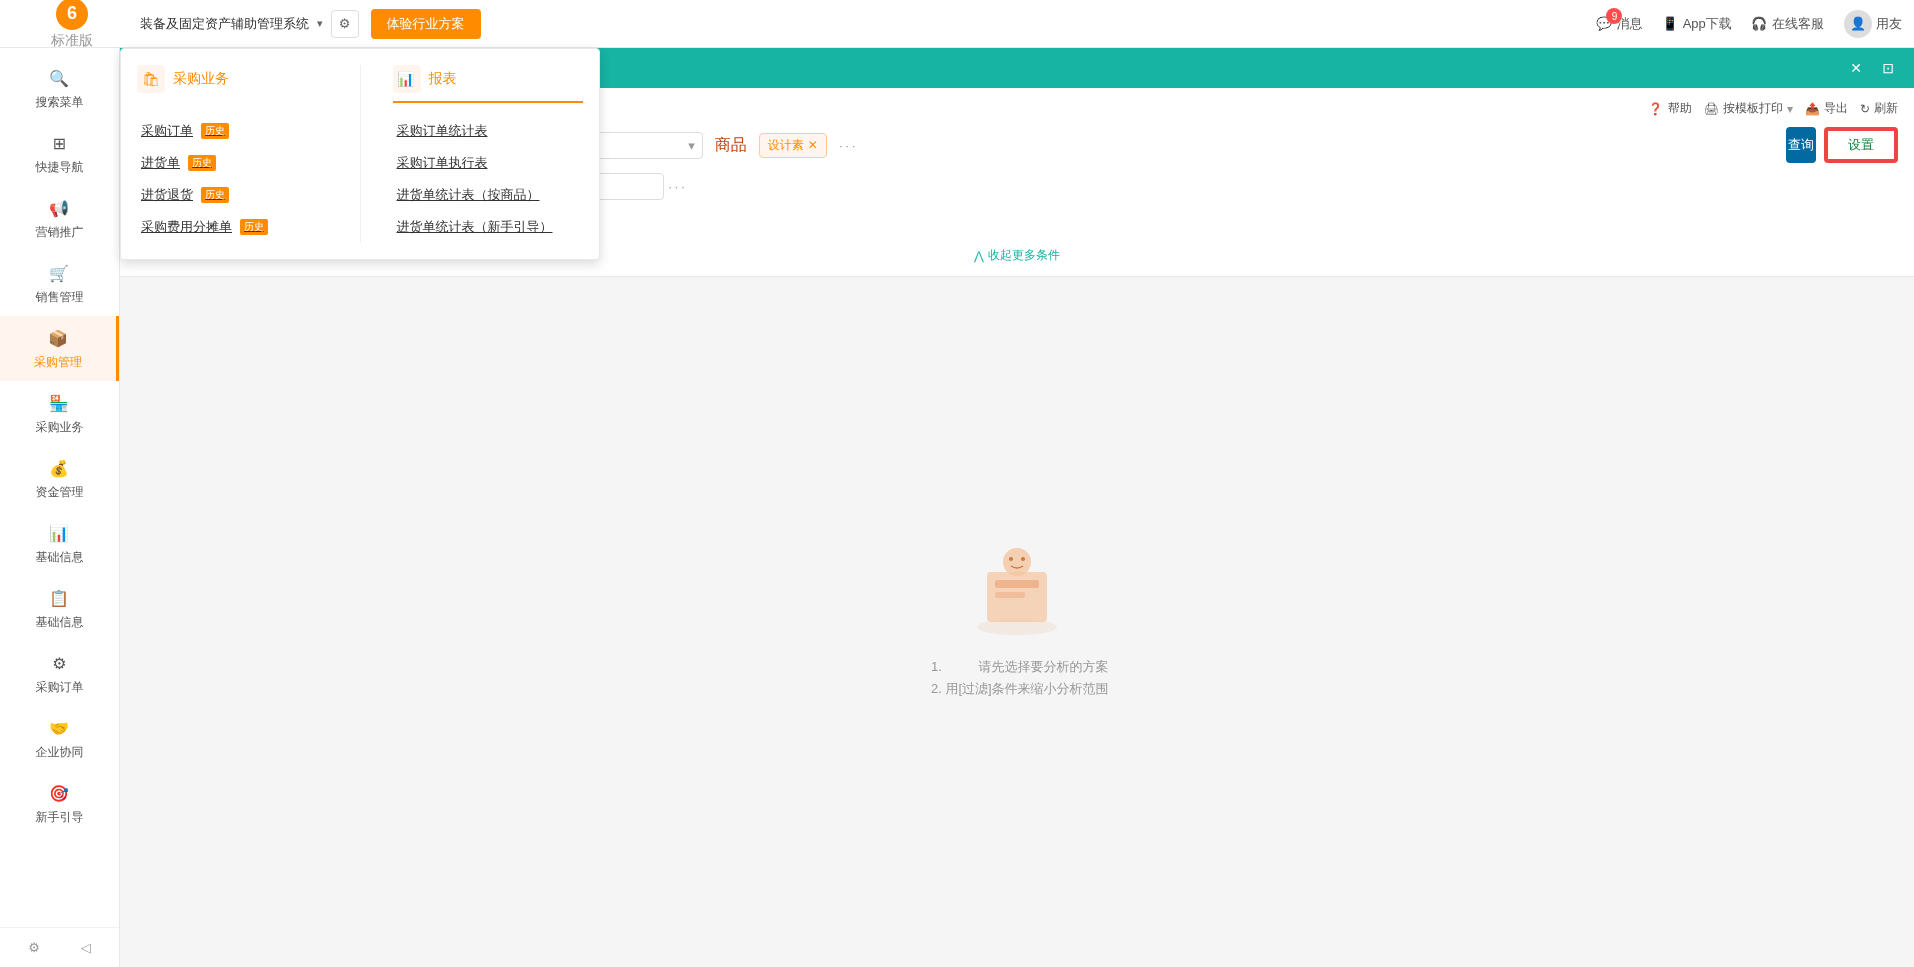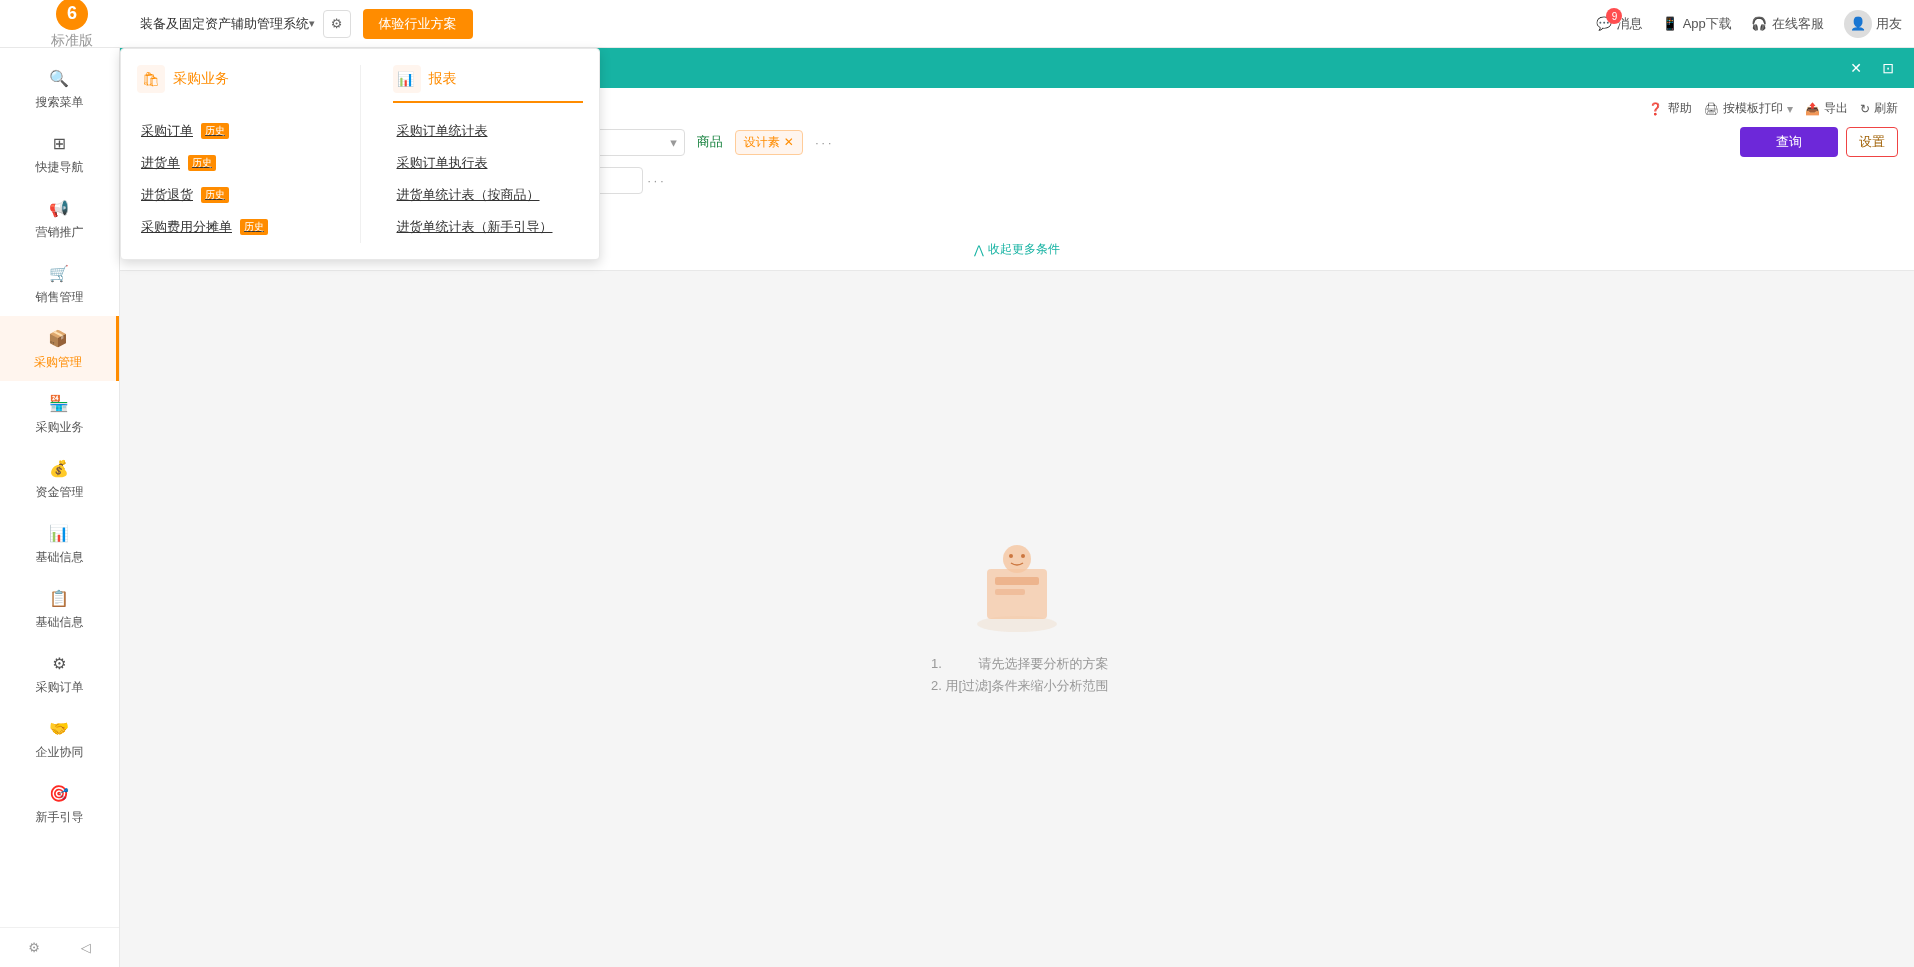--- a/index.html
+++ b/index.html
@@ -32,20 +32,21 @@
       align-items: center;
       justify-content: center;
       color: white;
       font-size: 18px;
       font-weight: bold;
     }
     .logo-subtitle { font-size: 14px; color: #999; margin-top: 2px; }
     .system-title {
       display: flex;
       align-items: center;
+      gap: 8px;
       color: #333;
       font-size: 13px;
       margin-left: 8px;
     }
     .system-title-dropdown {
       cursor: pointer;
       color: #666;
       font-size: 11px;
     }
     .gear-btn {
@@ -216,21 +217,21 @@
       border-bottom: 1px solid #e8e8e8;
     }
     .filter-row {
       display: flex;
       align-items: center;
       gap: 12px;
       margin-bottom: 10px;
       flex-wrap: wrap;
     }
     .filter-row:last-child { margin-bottom: 0; }
-    .filter-label { color: #15803d; font-size: 13px; white-space: nowrap; }
+    .filter-label { color: #c2410c; font-size: 16px; white-space: nowrap; }
     .filter-input {
       border: 1px solid #ddd;
       border-radius: 4px;
       padding: 5px 10px;
       font-size: 13px;
       color: #333;
       background: white;
       min-width: 120px;
     }
     .filter-select {
@@ -251,33 +252,33 @@
       border: 1px solid #ffcc99;
       border-radius: 4px;
       padding: 3px 8px;
       font-size: 12px;
       color: #ff8c00;
       gap: 4px;
     }
     .tag-close { cursor: pointer; color: #ff8c00; }
     .more-dots { color: #999; cursor: pointer; letter-spacing: 2px; }
     .btn-primary {
-      background: #6d28d9;
+      background: #0369a1;
       color: white;
       border: none;
-      padding: 6px 36px;
+      padding: 6px 2px;
       border-radius: 4px;
       cursor: pointer;
       font-size: 13px;
     }
     .btn-secondary {
       background: white;
-      color: #a16207;
-      border: 1px solid #ef4444;
-      padding: 5px 12px;
+      color: #15803d;
+      border: 4px solid #ef4444;
+      padding: 5px 20px;
       border-radius: 4px;
       cursor: pointer;
       font-size: 13px;
     }
     .date-range {
       display: flex;
       align-items: center;
       gap: 4px;
     }
     .quick-dates {

